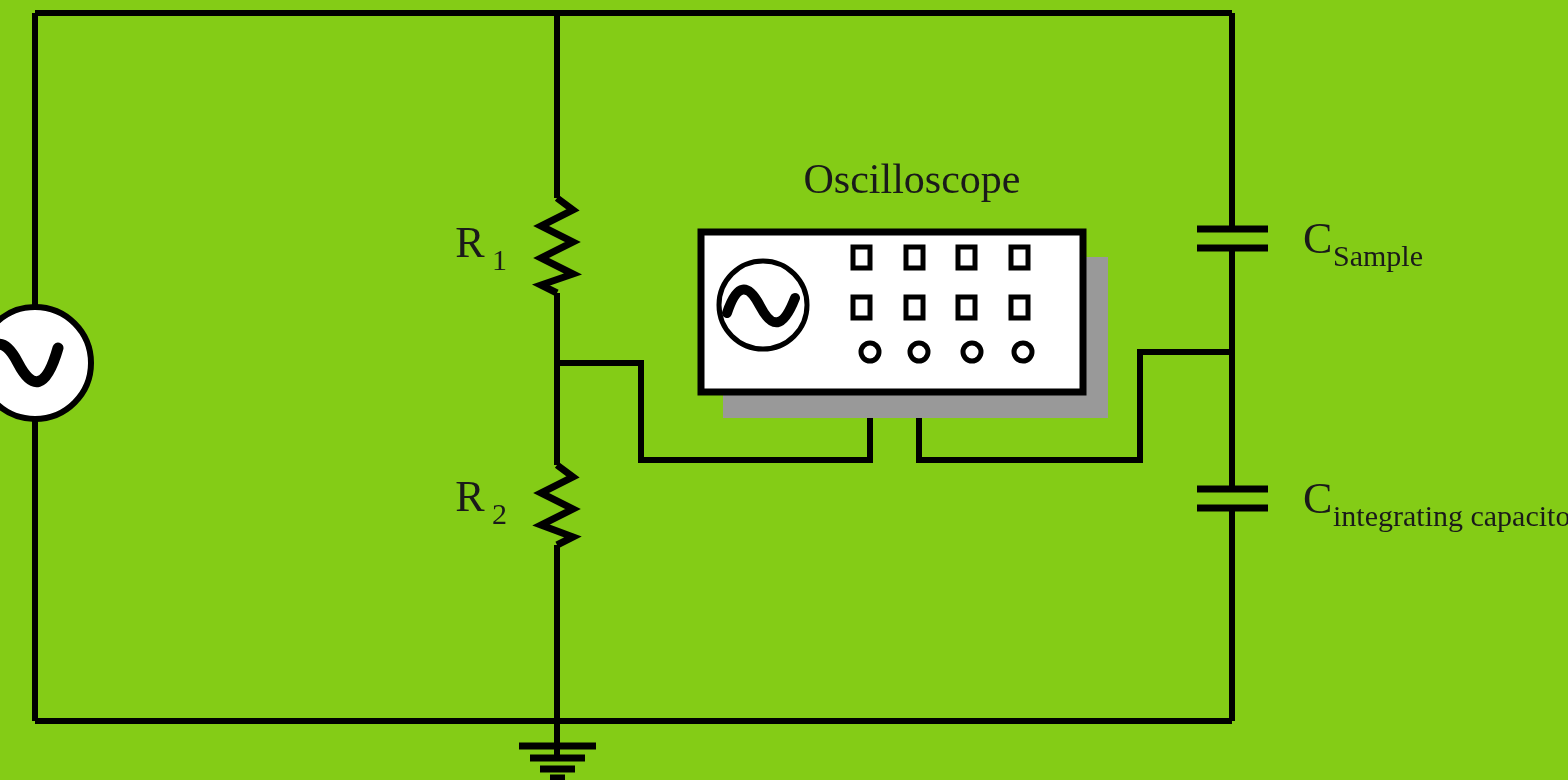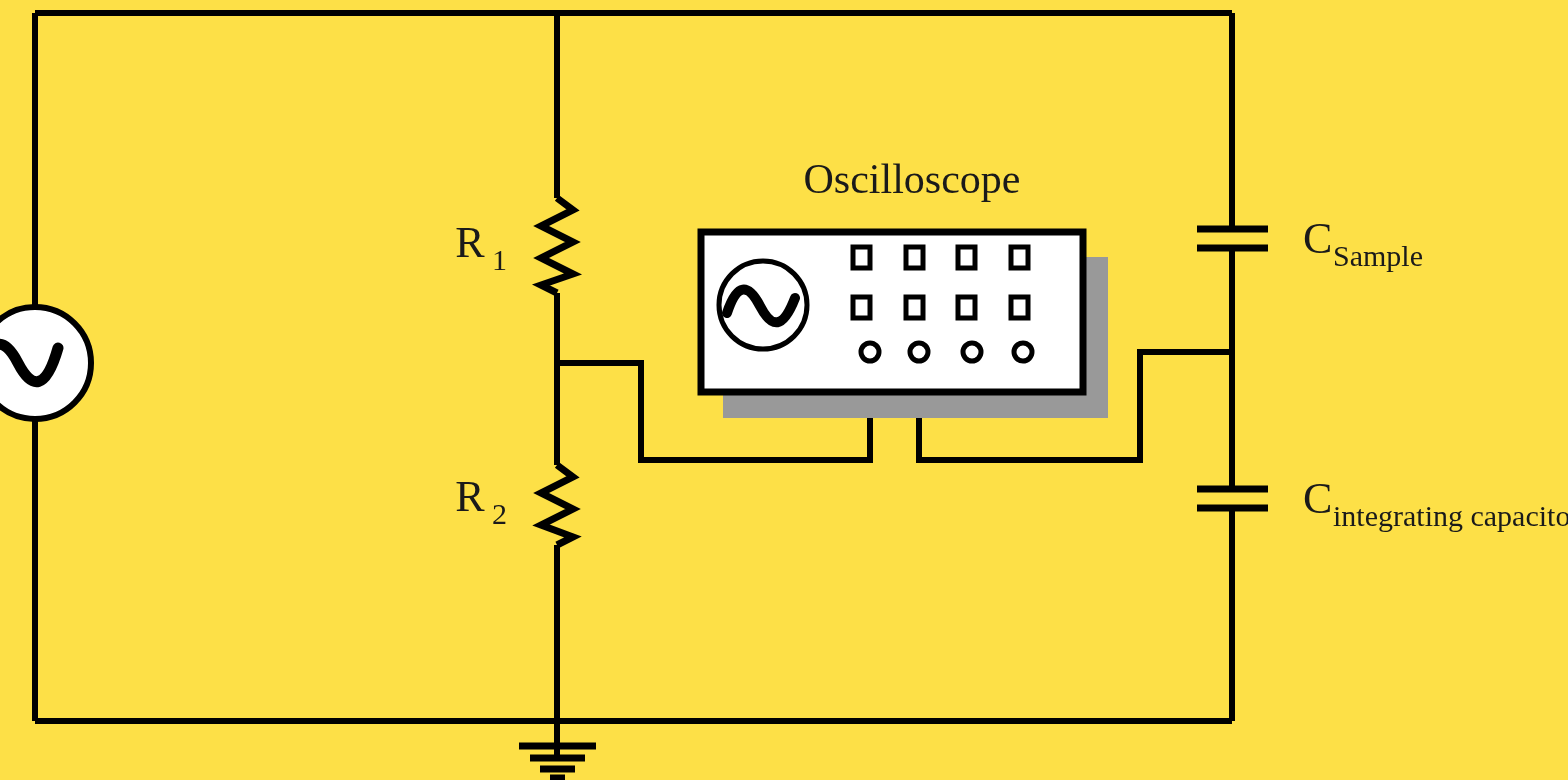--- a/index.html
+++ b/index.html
@@ -11,21 +11,21 @@
   body {
     width: 1568px;
     height: 780px;
     overflow: hidden;
     font-family: "Liberation Serif", serif;
   }
   #circuit-root {
     position: relative;
     width: 1568px;
     height: 780px;
-    background: #fde047;
+    background: #84cc16;
   }
   svg#circuit-svg {
     display: block;
     width: 1568px;
     height: 780px;
   }
   .wire {
     fill: none;
     stroke: #000000;
     stroke-width: 6;

